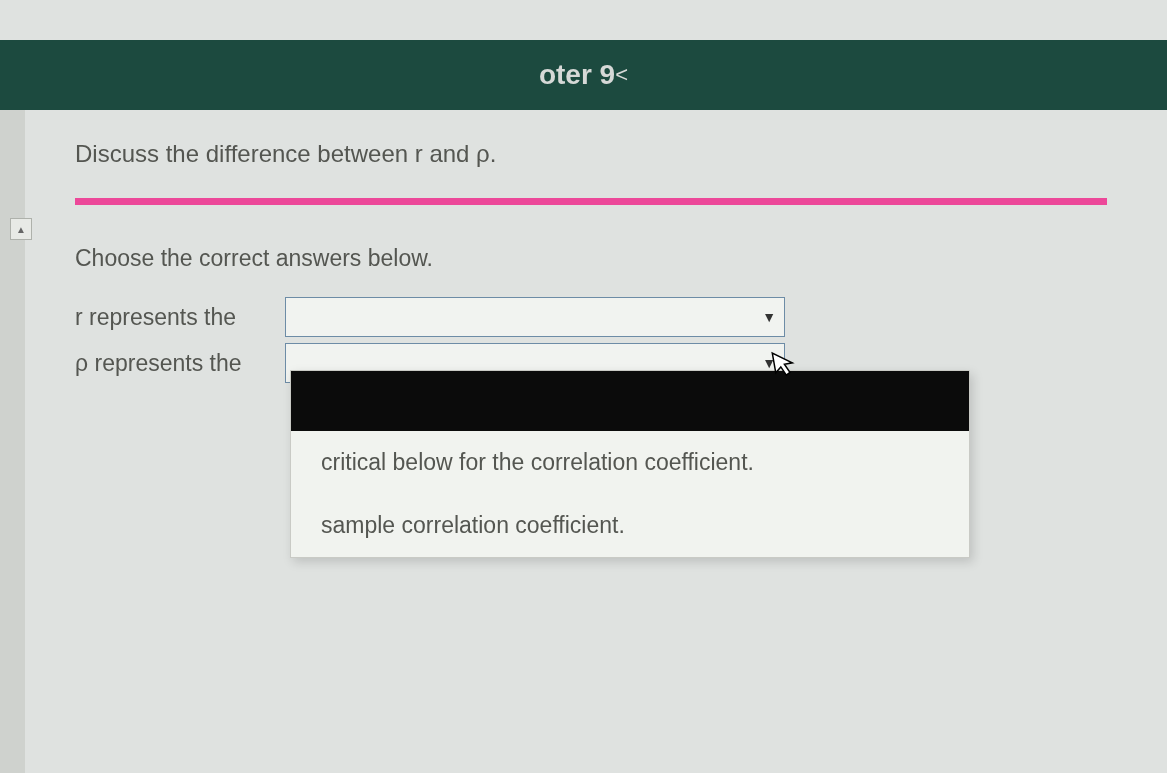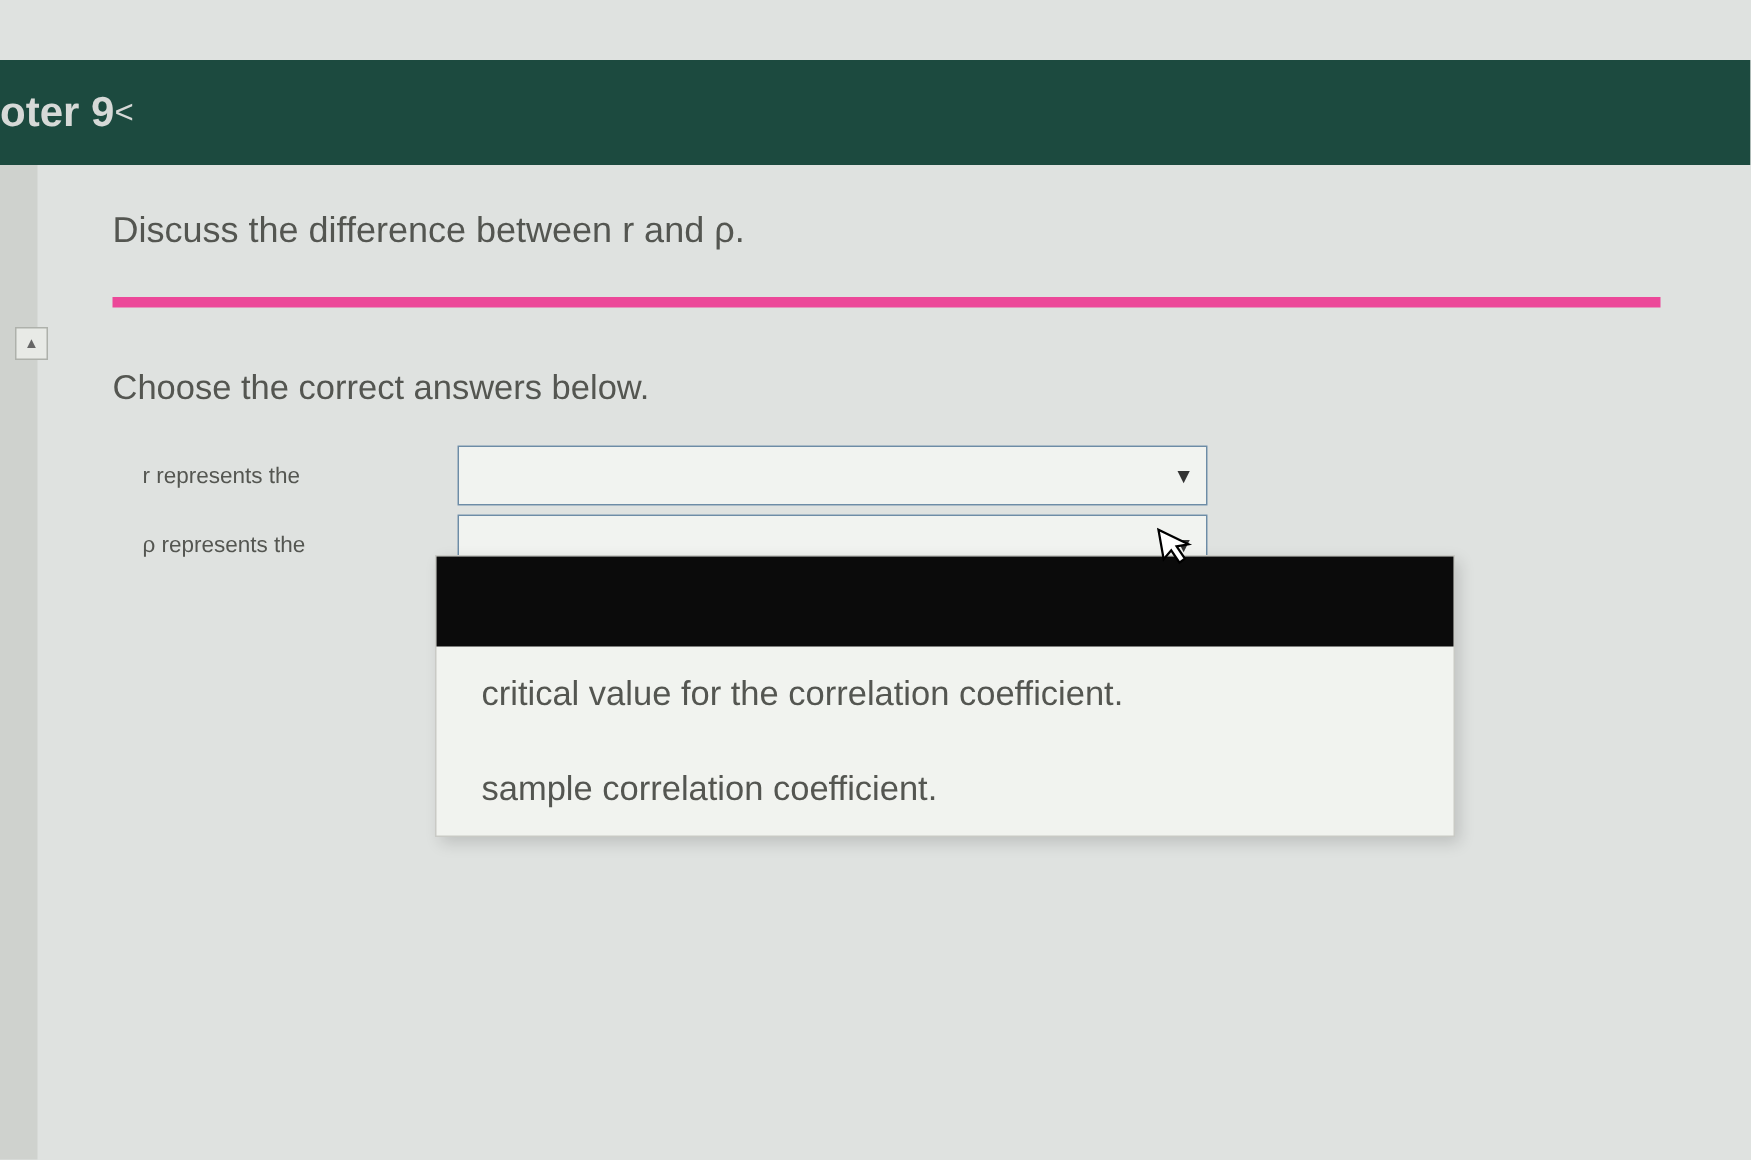--- a/index.html
+++ b/index.html
@@ -9,21 +9,21 @@
       width: 1167px;
       height: 773px;
       overflow: hidden;
     }
     .header-bar {
       background: #1c4a3f;
       color: #fff;
       height: 70px;
       display: flex;
       align-items: center;
-      justify-content: flex-start;
+      justify-content: center;
       padding: 0;
       margin-top: 40px;
     }
     .header-left {
       font-size: 28px;
       font-weight: bold;
       color: #d6d9d7;
       padding-left: 0;
     }
     .header-right {
@@ -56,24 +56,23 @@
       font-size: 23px;
       margin-top: 40px;
       margin-bottom: 25px;
     }
     .row {
       display: flex;
       align-items: center;
       margin-bottom: 6px;
     }
     .label {
-      font-size: 15px;
+      font-size: 23px;
       width: 210px;
       white-space: nowrap;
-      margin-left: 20px;
     }
     .select-box {
       position: relative;
       width: 500px;
       height: 40px;
       border: 1px solid #6d8ca6;
       background: #f1f3f0;
       display: flex;
       align-items: center;
       justify-content: flex-end;
@@ -166,21 +165,21 @@
   <div class="row">
     <div class="label">ρ represents the</div>
     <div class="select-box">
       <span class="select-arrow">▼</span>
     </div>
   </div>
 </div>
 
 <div class="dropdown-panel">
   <div class="dropdown-option highlighted"></div>
-  <div class="dropdown-option">critical value for the correlation coefficient.</div>
+  <div class="dropdown-option">critical below for the correlation coefficient.</div>
   <div class="dropdown-option">sample correlation coefficient.</div>
 </div>
 
 <div class="cursor-icon">
   <svg width="26" height="30" viewBox="0 0 26 30">
     <path d="M2 2 L2 22 L8 17 L12 26 L16 24 L12 15 L20 15 Z" fill="#fff" stroke="#000" stroke-width="1.5"></path>
   </svg>
 </div>
 
 </body></html>

